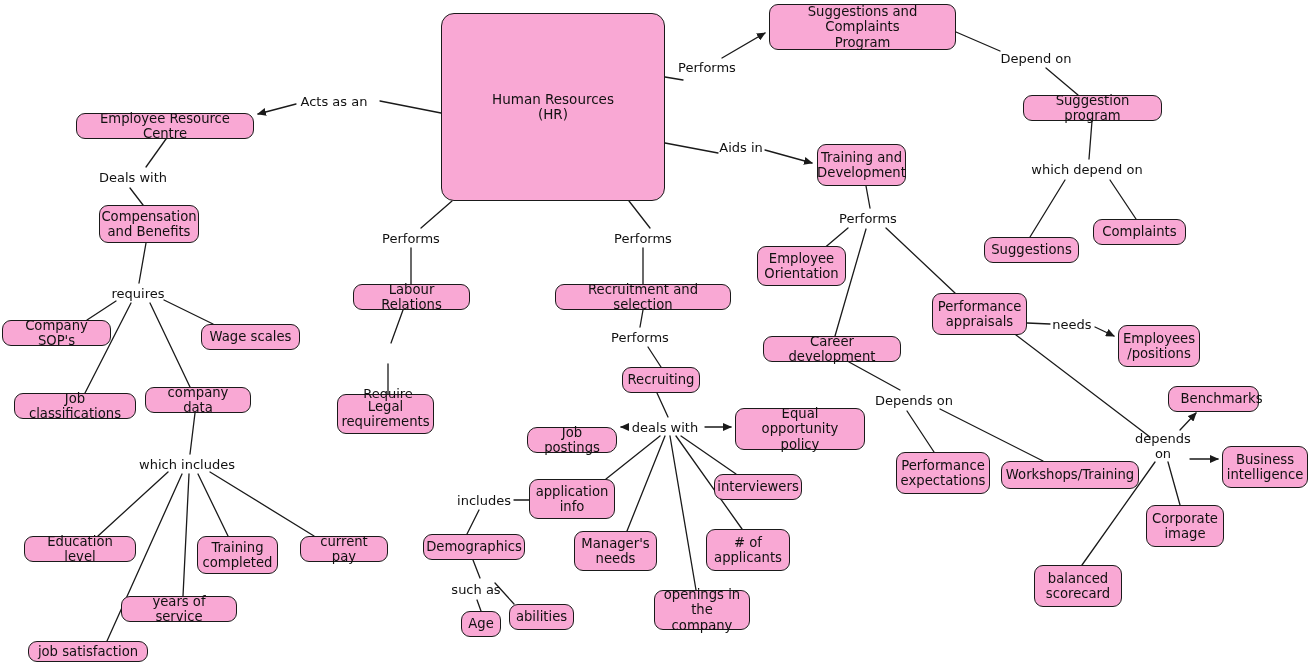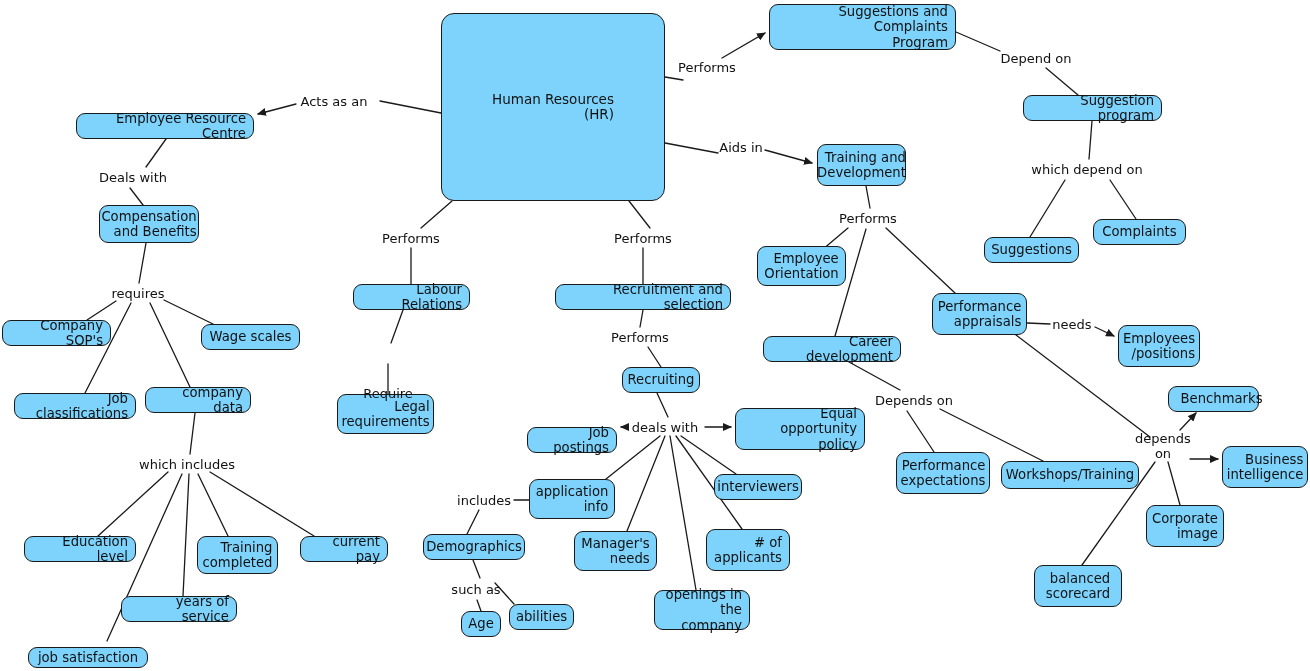--- a/index.html
+++ b/index.html
@@ -21,27 +21,27 @@
   svg.edge-layer {
     position: absolute;
     left: 0;
     top: 0;
     width: 1310px;
     height: 671px;
   }
   .node {
     position: absolute;
     box-sizing: border-box;
-    background: #7dd3fc;
+    background: #f9a8d4;
     border: 1.3px solid #1a1a1a;
     border-radius: 9px;
     display: flex;
     align-items: center;
     justify-content: center;
-    text-align: right;
+    text-align: center;
     color: #111111;
     font-size: 13.2px;
     line-height: 15.5px;
     padding: 2px 7px;
     white-space: pre-line;
   }
   .node.root {
     border-radius: 13px;
     font-size: 13.5px;
     border-width: 1.5px;
@@ -141,31 +141,31 @@
       <div class="node" style="left: 984px; top: 237px; width: 95px; height: 26px;">Suggestions</div>
       <div class="node" style="left: 1093px; top: 219px; width: 93px; height: 26px;">Complaints</div>
       <div class="node" style="left: 76px; top: 113px; width: 178px; height: 26px;">Employee Resource Centre</div>
       <div class="node" style="left: 99px; top: 205px; width: 100px; height: 38px;">Compensation
 and Benefits</div>
       <div class="node" style="left: 2px; top: 320px; width: 109px; height: 26px;">Company SOP's</div>
       <div class="node" style="left: 201px; top: 324px; width: 99px; height: 26px;">Wage scales</div>
       <div class="node" style="left: 14px; top: 393px; width: 122px; height: 26px;">Job classifications</div>
       <div class="node" style="left: 145px; top: 387px; width: 106px; height: 26px;">company data</div>
       <div class="node" style="left: 24px; top: 536px; width: 112px; height: 26px;">Education level</div>
-      <div class="node" style="left: 28px; top: 641px; width: 120px; height: 21px; margin-top: 6px;">job satisfaction</div>
+      <div class="node" style="left: 28px; top: 641px; width: 120px; height: 21px;">job satisfaction</div>
       <div class="node" style="left: 121px; top: 596px; width: 116px; height: 26px;">years of service</div>
       <div class="node" style="left: 197px; top: 536px; width: 81px; height: 38px;">Training
 completed</div>
       <div class="node" style="left: 300px; top: 536px; width: 88px; height: 26px;">current pay</div>
       <div class="node" style="left: 353px; top: 284px; width: 117px; height: 26px;">Labour Relations</div>
       <div class="node" style="left: 337px; top: 394px; width: 97px; height: 40px;">Legal
 requirements</div>
       <div class="node" style="left: 555px; top: 284px; width: 176px; height: 26px;">Recruitment and selection</div>
       <div class="node" style="left: 622px; top: 367px; width: 78px; height: 26px;">Recruiting</div>
-      <div class="node" style="left: 527px; top: 427px; width: 90px; height: 26px;">Job postings</div>
+      <div class="node" style="left: 527px; top: 427px; width: 90px; height: 26px; border-radius: 10px;">Job postings</div>
       <div class="node" style="left: 735px; top: 408px; width: 130px; height: 42px;">Equal opportunity
 policy</div>
       <div class="node" style="left: 529px; top: 479px; width: 86px; height: 40px;">application
 info</div>
       <div class="node" style="left: 714px; top: 474px; width: 88px; height: 26px;">interviewers</div>
       <div class="node" style="left: 423px; top: 534px; width: 102px; height: 26px;">Demographics</div>
       <div class="node" style="left: 461px; top: 611px; width: 40px; height: 26px;">Age</div>
       <div class="node" style="left: 509px; top: 604px; width: 65px; height: 26px;">abilities</div>
       <div class="node" style="left: 574px; top: 531px; width: 83px; height: 40px;">Manager's
 needs</div>

